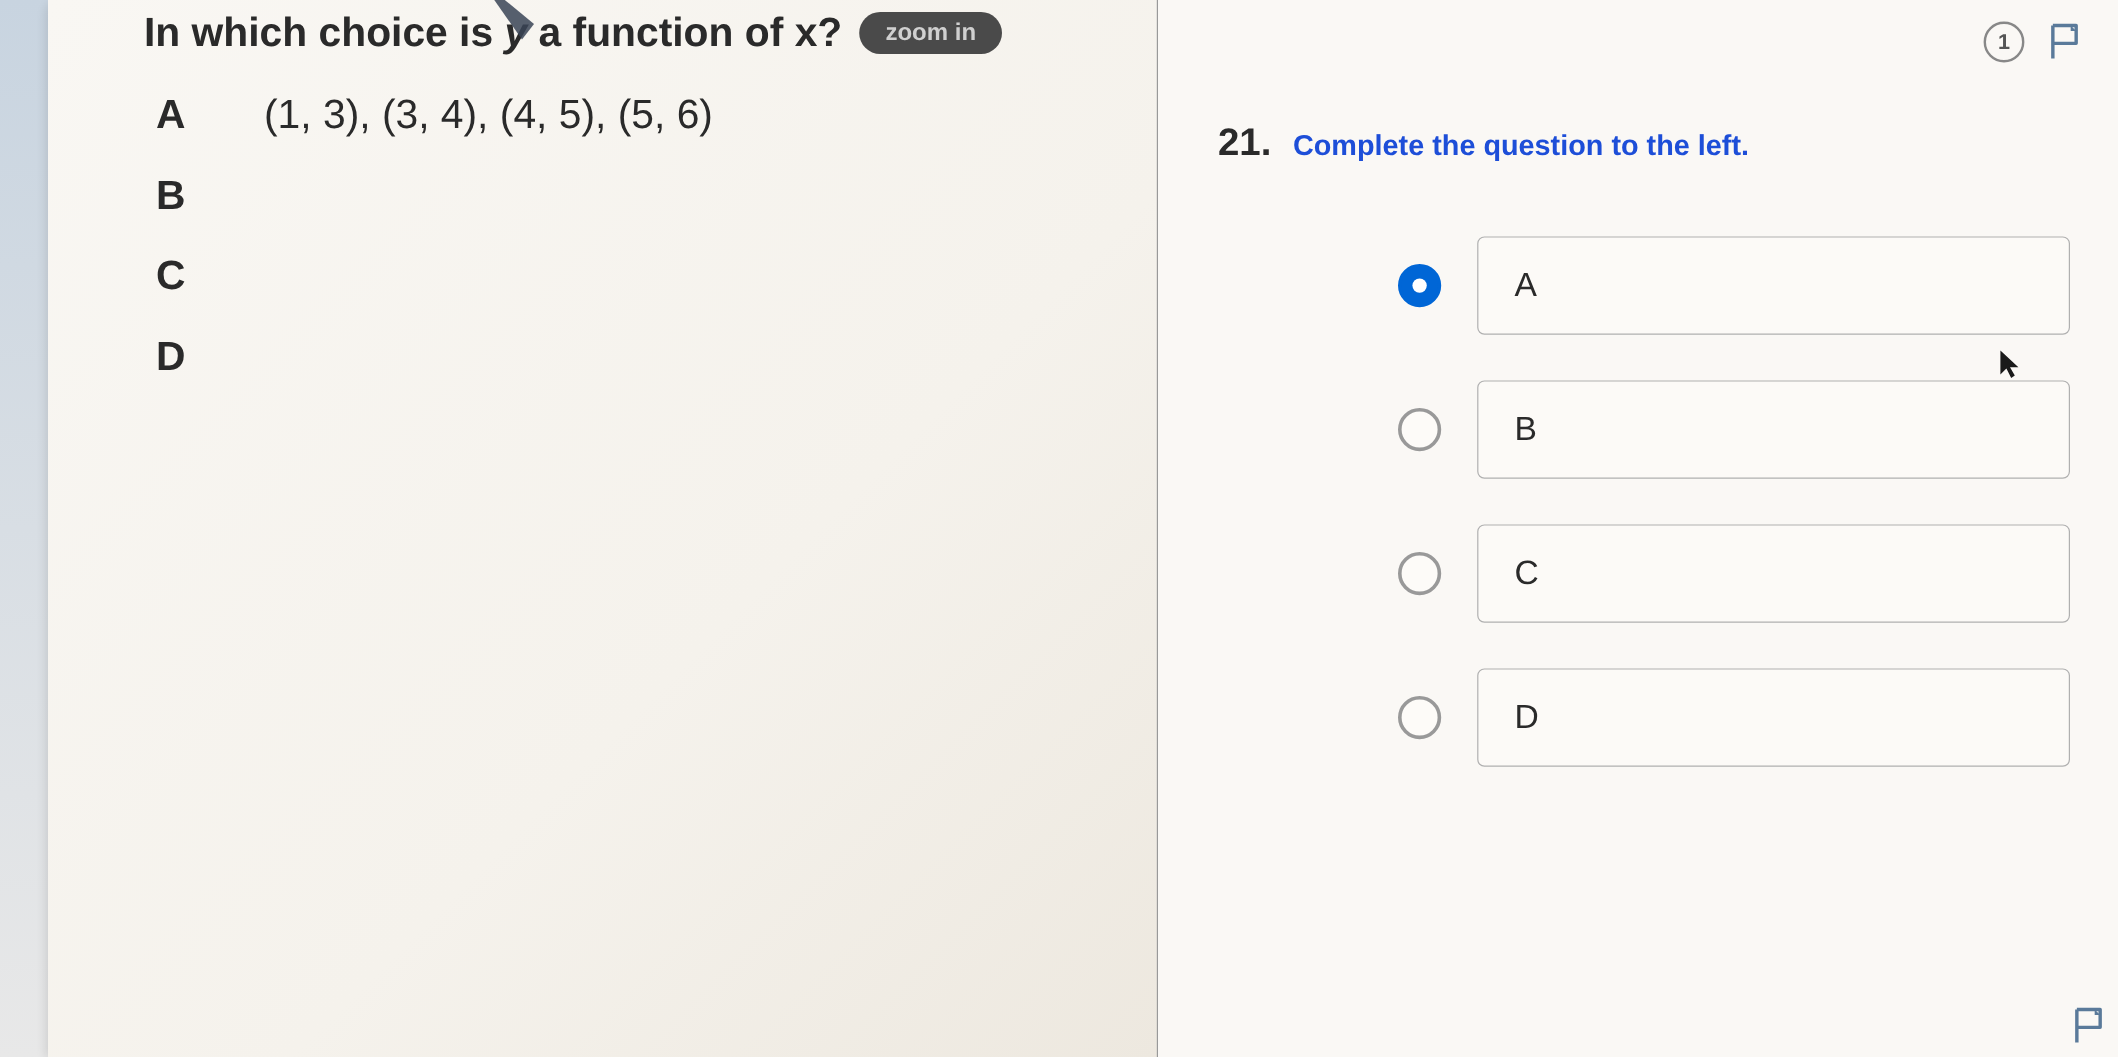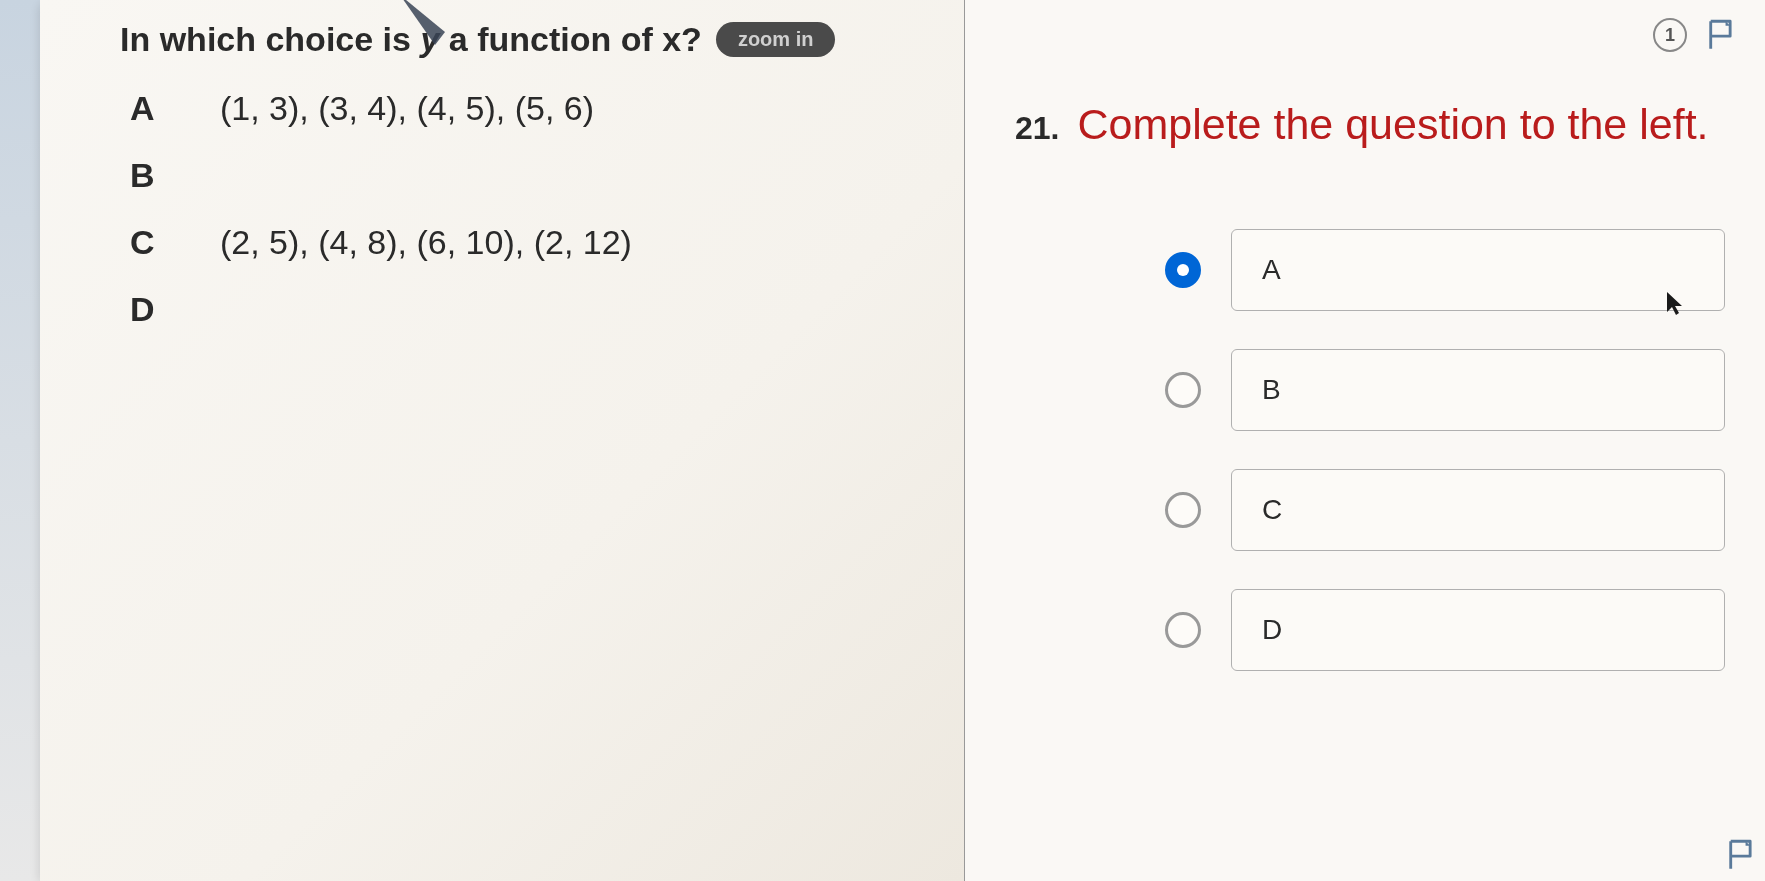--- a/index.html
+++ b/index.html
@@ -17,21 +17,21 @@
     .container {
       display: flex;
       height: 100%;
       background: #f8f6f2;
       margin-left: 40px;
       border-radius: 12px 0 0 0;
       box-shadow: -2px 0 8px rgba(0,0,0,0.1);
     }
     .left-panel {
       flex: 1;
-      padding: 20px 60px 20px 80px;
+      padding: 8px 60px 20px 80px;
       background: linear-gradient(135deg, #f9f7f3 0%, #f5f2ec 60%, #ede8df 100%);
       border-right: 1px solid #999;
       position: relative;
     }
     .right-panel {
       width: 800px;
       padding: 20px 40px 20px 50px;
       background: #faf8f5;
       position: relative;
     }
@@ -106,32 +106,32 @@
     }
     .flag-icon {
       width: 28px;
       height: 32px;
     }
     .question-header {
       display: flex;
       align-items: baseline;
       gap: 18px;
       margin-top: 80px;
-      margin-bottom: 80px;
+      margin-bottom: 60px;
       text-align: center;
     }
     .question-number {
       font-size: 32px;
       font-weight: 600;
       color: #2a2a2a;
     }
     .question-instruction {
-      font-size: 43px;
-      font-weight: 400;
-      color: #b91c1c;
+      font-size: 24px;
+      font-weight: 700;
+      color: #1d4ed8;
     }
     .answer-options {
       display: flex;
       flex-direction: column;
       gap: 38px;
       padding-left: 150px;
     }
     .answer-row {
       display: flex;
       align-items: center;
@@ -207,21 +207,20 @@
     <div class="choices">
       <div class="choice-row">
         <span class="choice-letter">A</span>
         <span class="choice-text">(1, 3), (3, 4), (4, 5), (5, 6)</span>
       </div>
       <div class="choice-row">
         <span class="choice-letter">B</span>
       </div>
       <div class="choice-row">
         <span class="choice-letter">C</span>
-        <span class="choice-text">(2, 5), (4, 8), (6, 10), (2, 12)</span>
       </div>
       <div class="choice-row">
         <span class="choice-letter">D</span>
       </div>
     </div>
   </div>
 
   <div class="right-panel">
     <div class="header-icons">
       <div class="counter-badge">1</div>

